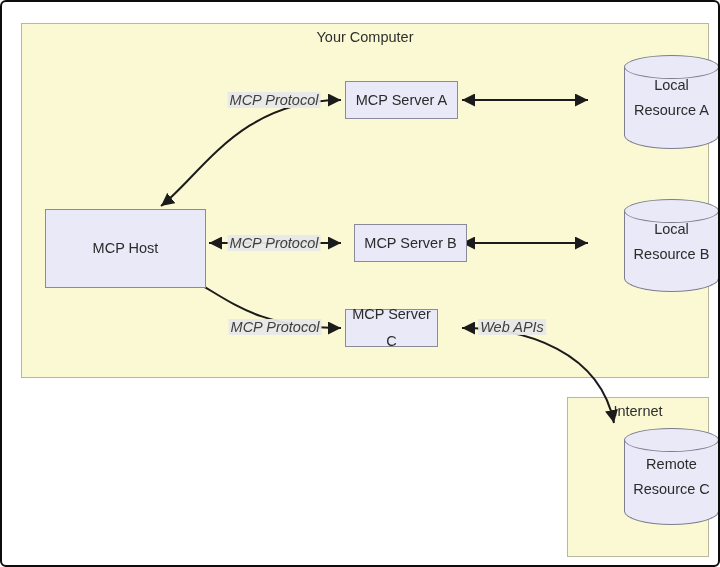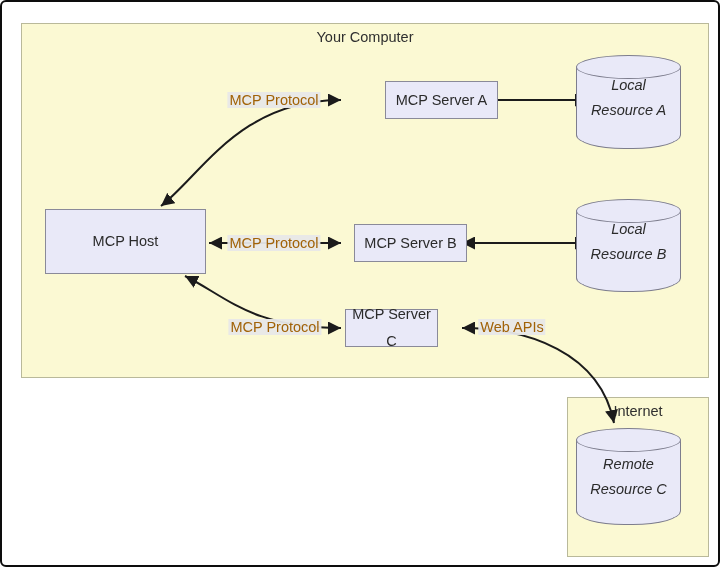--- a/index.html
+++ b/index.html
@@ -39,26 +39,26 @@
     background: #e9e9f8;
     border: 1.5px solid #8a8a99;
     display: flex;
     flex-direction: column;
     align-items: center;
     justify-content: center;
     font-size: 14.5px;
     text-align: center;
     line-height: 27px;
   }
-  .node-host { left: 43px; top: 207px; width: 161px; height: 65px; }
-  .node-server-a { left: 343px; top: 79px;  width: 113px; height: 38px; margin-left: 40px; }
+  .node-host { left: 43px; top: 207px; width: 161px; height: 79px; }
+  .node-server-a { left: 343px; top: 79px;  width: 113px; height: 38px; }
   .node-server-b { left: 352px; top: 222px; width: 113px; height: 38px; }
   .node-server-c { left: 343px; top: 307px; width: 93px; height: 38px; }
   
-  .cylinder { position: absolute; left: 574px; width: 105px; font-style: italic; }
+  .cylinder { position: absolute; left: 622px; width: 95px; }
   .cyl-a { top: 53px;  height: 94px; }
   .cyl-b { top: 197px; height: 93px; }
   .cyl-c { top: 426px; height: 97px; }
   .cyl-body {
     position: absolute; left: 0; right: 0; top: 12px; bottom: 0;
     background: #e9e9f8;
     border: 1.5px solid #7d7d8d;
     border-top: none;
     border-radius: 0 0 48px 48px / 0 0 14px 14px;
   }
@@ -75,24 +75,25 @@
     text-align: center;
     font-size: 14.5px;
     line-height: 25px;
   }
   .cyl-c .cyl-text { padding-top: 24px; }
   
   .edge-label {
     position: absolute;
     transform: translate(-50%, -50%);
     background: rgba(232, 232, 232, 0.95);
-    color: #a16207;
+    color: #404040;
     font-size: 14.5px;
     padding: 0 2px;
     white-space: nowrap;
+    font-style: italic;
   }
   .lbl-protocol-a { left: 272px; top: 98px; }
   .lbl-protocol-b { left: 272px; top: 241px; }
   .lbl-protocol-c { left: 273px; top: 325px; }
   .lbl-web-apis   { left: 510px; top: 325px; }
 </style>
 </head>
 <body>
 
 <div class="frame">

